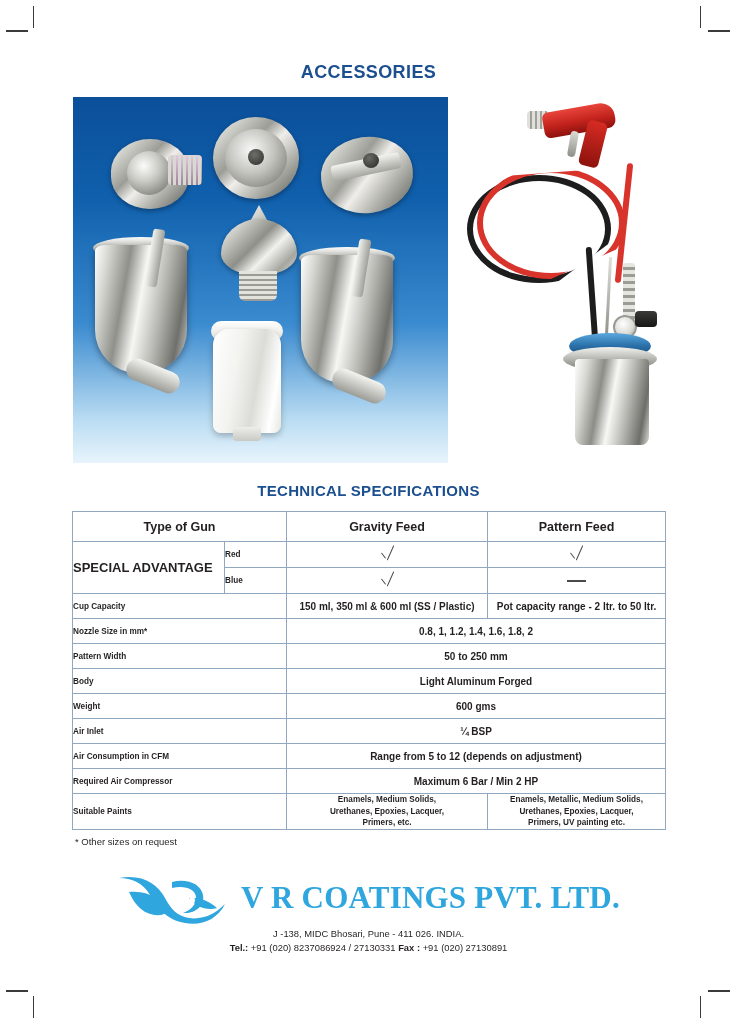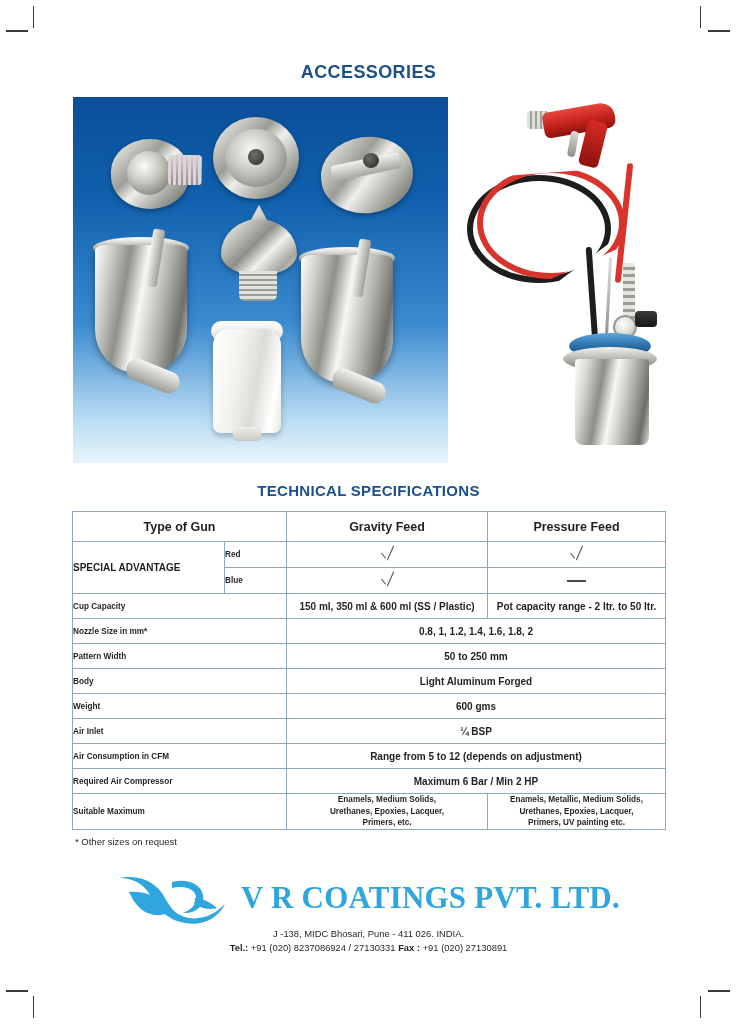--- a/index.html
+++ b/index.html
@@ -263,21 +263,21 @@
     margin-left: 44px;
   }
   .lbl-c {
     padding: 0 0 0 12px;
     font-size: 8.2px;
     font-weight: bold;
     text-align: left;
   }
   .sa-lbl {
     padding: 0 0 0 12px;
-    font-size: 10px;
+    font-size: 13px;
     font-weight: bold;
     text-align: left;
   }
   .val {
     text-align: center;
     font-size: 10px;
     font-weight: bold;
     height: 24px;
   }
   .tick-cell { height: 25px; text-align: center; }
@@ -431,21 +431,21 @@
   <colgroup>
     <col style="width:152px">
     <col style="width:62px">
     <col style="width:201px">
     <col style="width:178px">
   </colgroup>
   <tbody>
     <tr>
       <td class="hdr" colspan="2">Type of Gun</td>
       <td class="hdr">Gravity Feed</td>
-      <td class="hdr">Pressure Feed</td>
+      <td class="hdr">Pattern Feed</td>
     </tr>
 
     <tr>
       <td class="sa-lbl" rowspan="2">SPECIAL ADVANTAGE</td>
       <td class="lbl-c">Red</td>
       <td class="tick-cell"><span class="tick"></span></td>
       <td class="tick-cell"><span class="tick"></span></td>
     </tr>
     <tr>
       <td class="lbl-c">Blue</td>
@@ -482,21 +482,21 @@
     <tr>
       <td class="lbl" colspan="2">Air Consumption in CFM</td>
       <td class="val" colspan="2">Range from 5 to 12 (depends on adjustment)</td>
     </tr>
     <tr>
       <td class="lbl" colspan="2">Required Air Compressor</td>
       <td class="val" colspan="2">Maximum 6 Bar / Min 2 HP</td>
     </tr>
 
     <tr>
-      <td class="lbl" colspan="2">Suitable Maximum</td>
+      <td class="lbl" colspan="2">Suitable Paints</td>
       <td class="paints">Enamels, Medium Solids,
 Urethanes, Epoxies, Lacquer,
 Primers, etc.</td>
       <td class="paints">Enamels, Metallic, Medium Solids,
 Urethanes, Epoxies, Lacquer,
 Primers, UV painting etc.</td>
     </tr>
   </tbody>
 </table>
 

